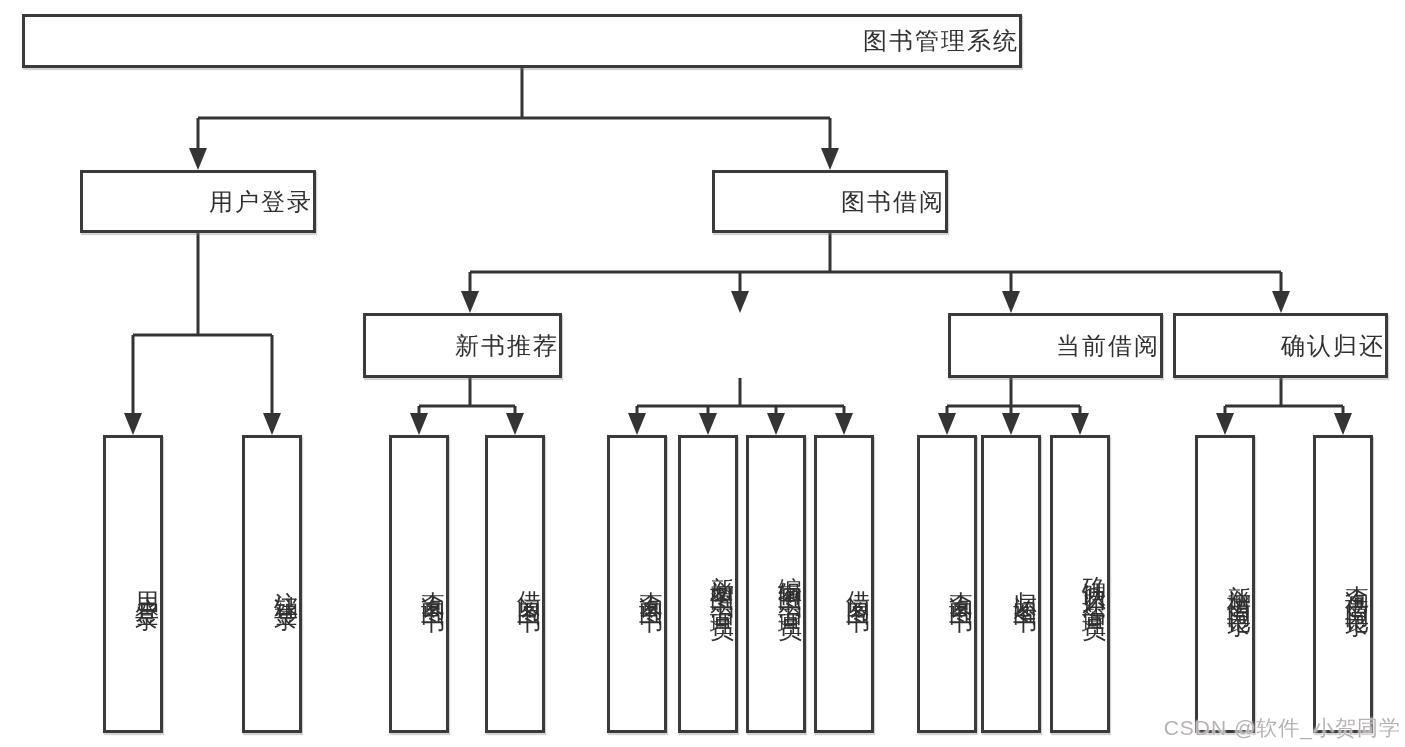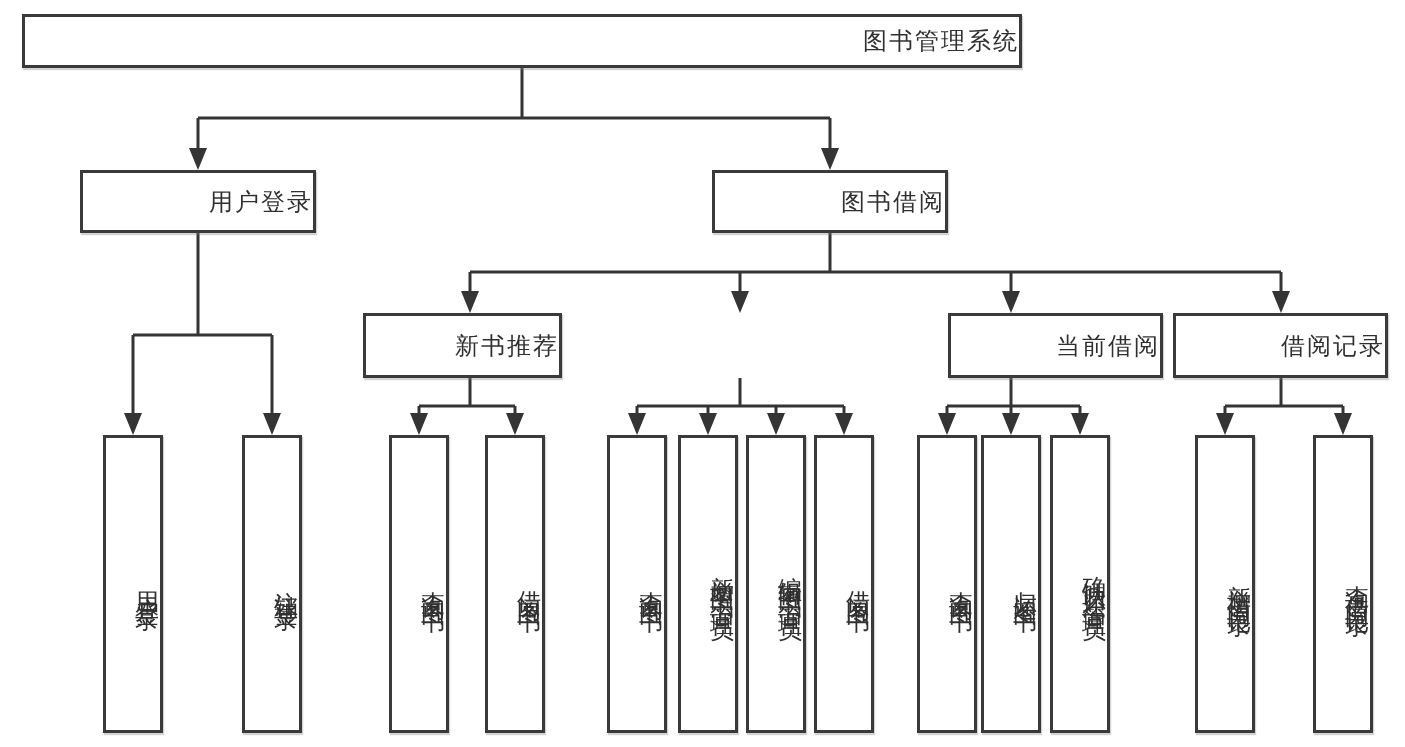--- a/index.html
+++ b/index.html
@@ -91,21 +91,21 @@
     <span>图书借阅</span>
   </div>
 
   <div class="box h" style="left:363px;top:313px;width:199px;height:65px">
     <span>新书推荐</span>
   </div>
   <div class="box h" style="left:948px;top:313px;width:215px;height:65px">
     <span>当前借阅</span>
   </div>
   <div class="box h" style="left:1173px;top:313px;width:215px;height:65px">
-    <span>借阅记录</span>
+    <span>确认归还</span>
   </div>
 
   <div class="box v" style="left:103px;top:435px;width:60px;height:298px">
     <span>用户登录</span>
   </div>
   <div class="box v" style="left:242px;top:435px;width:60px;height:298px">
     <span>注销登录</span>
   </div>
 
   <div class="box v" style="left:389px;top:435px;width:60px;height:298px">
@@ -138,14 +138,15 @@
     <span>确认归还（管理员）</span>
   </div>
 
   <div class="box v" style="left:1195px;top:435px;width:60px;height:298px">
     <span>新增借阅记录</span>
   </div>
   <div class="box v" style="left:1313px;top:435px;width:60px;height:298px">
     <span>查询借阅记录</span>
   </div>
 
+  <div class="watermark">CSDN @软件_小贺同学</div>
 
 </div>
 
 </body></html>

